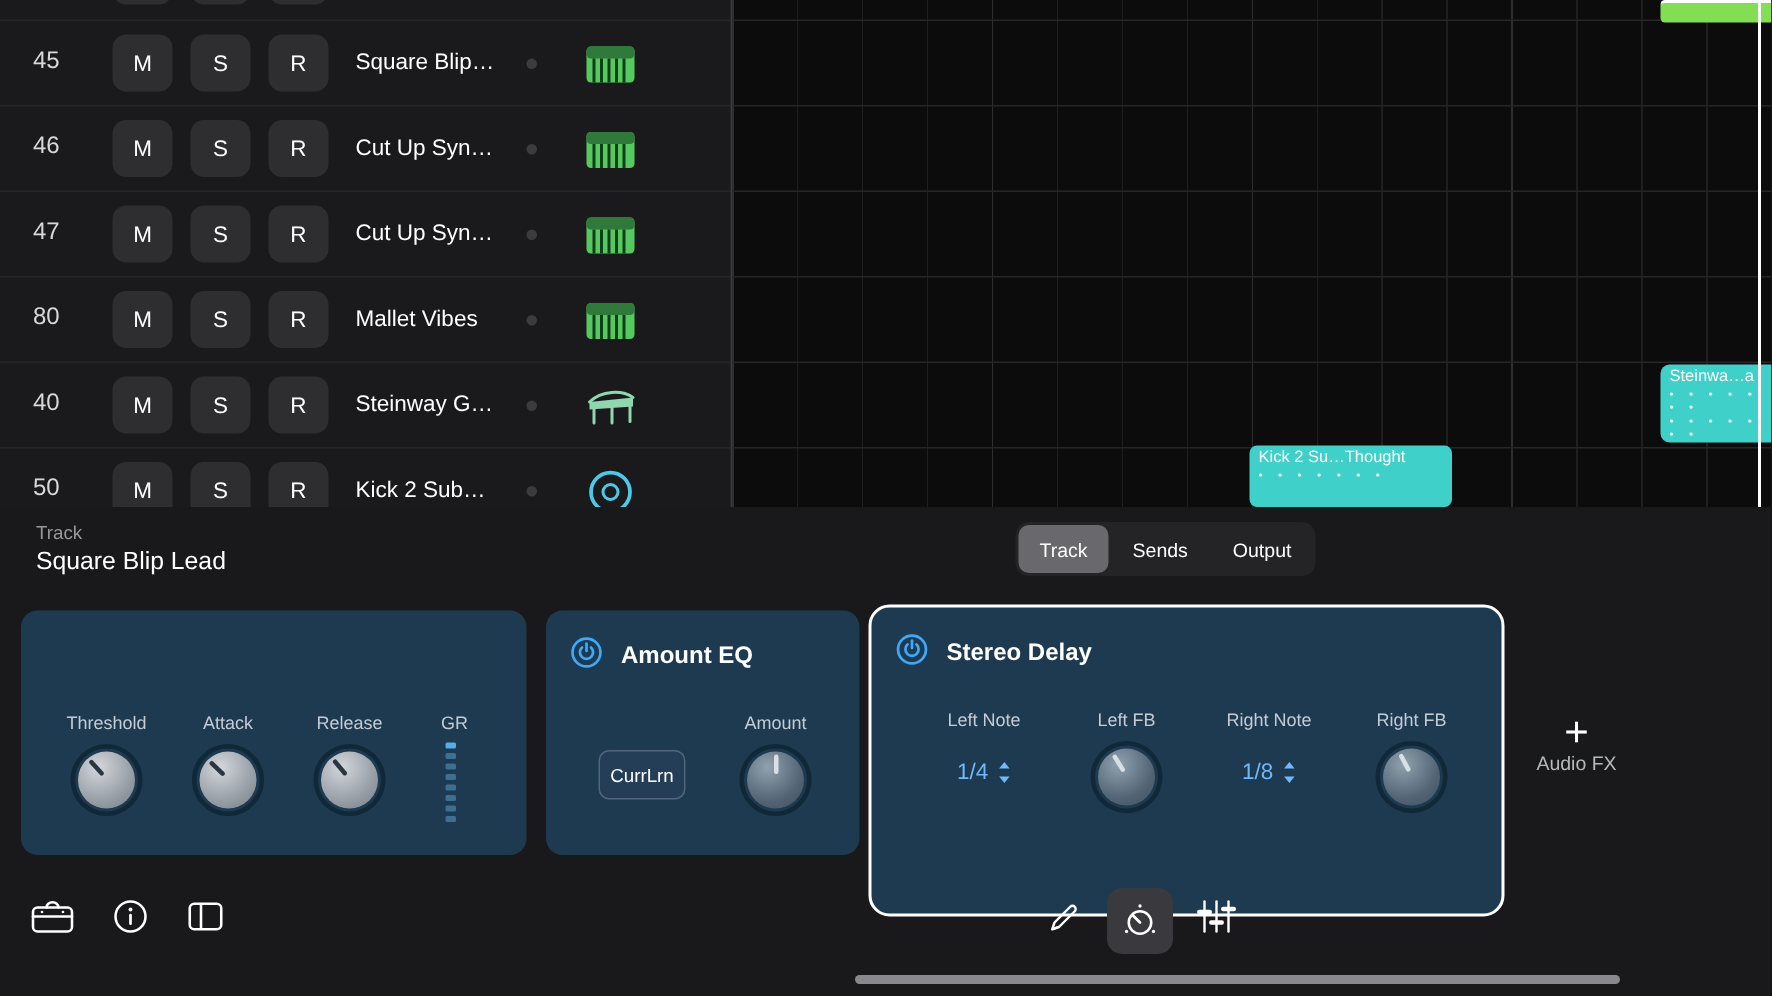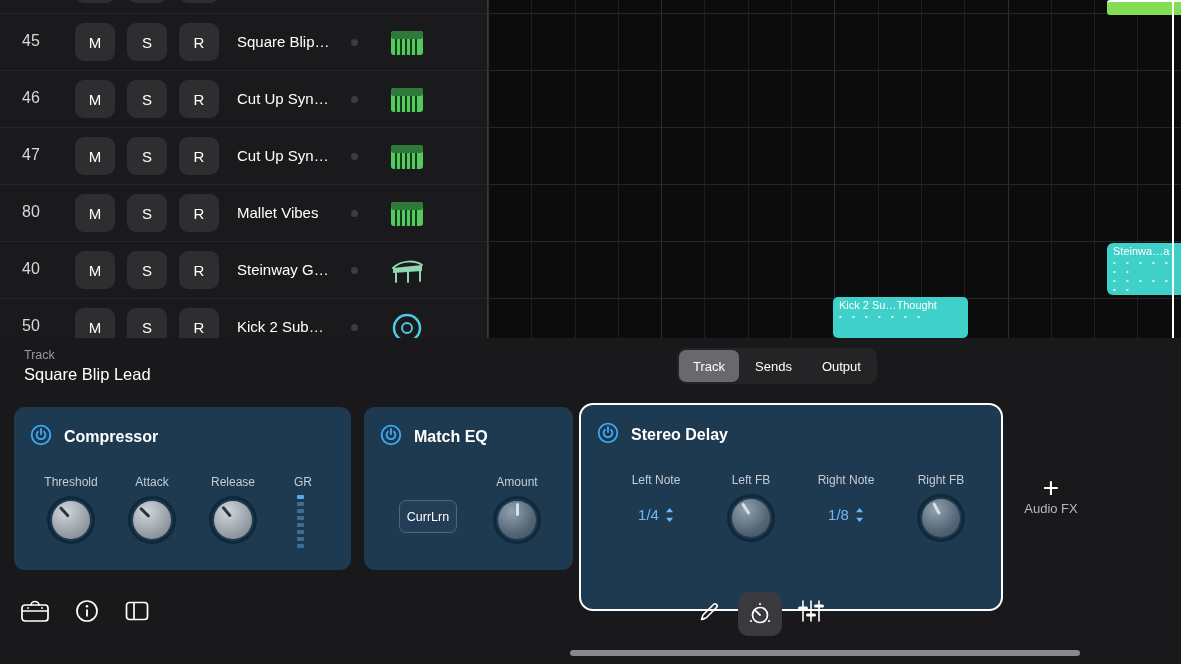--- a/index.html
+++ b/index.html
@@ -247,30 +247,20 @@
     <div class="insp-label">Track</div>
     <div class="insp-name">Square Blip Lead</div>
 
     <div class="seg">
       <button class="sel">Track</button>
       <button>Sends</button>
       <button>Output</button>
     </div>
 
     <div class="panel comp">
-      <div class="phead">
-        <span>
-          <svg width="22" height="22" viewBox="0 0 22 22" fill="none" stroke="#3fa9f8" stroke-width="1.8" stroke-linecap="round">
-            <circle cx="11" cy="11" r="9.3"></circle>
-            <path d="M8 7.6 A4.4 4.4 0 1 0 14 7.6"></path>
-            <line x1="11" y1="5" x2="11" y2="10"></line>
-          </svg>
-        </span>
-        <span class="ptitle">Compressor</span>
-      </div>
       <span class="plabel" style="left:57px">Threshold</span>
       <span class="plabel" style="left:138px">Attack</span>
       <span class="plabel" style="left:219px">Release</span>
       <span class="plabel" style="left:289px">GR</span>
       <div class="knob" style="left:57px">
         <div class="kring"></div>
           <div class="kface"></div>
           <div class="krot" style="--rot:-42deg">
             <div class="kpt"></div>
           </div>
@@ -303,21 +293,21 @@
 
     <div class="panel meq">
       <div class="phead">
         <span>
           <svg width="22" height="22" viewBox="0 0 22 22" fill="none" stroke="#3fa9f8" stroke-width="1.8" stroke-linecap="round">
             <circle cx="11" cy="11" r="9.3"></circle>
             <path d="M8 7.6 A4.4 4.4 0 1 0 14 7.6"></path>
             <line x1="11" y1="5" x2="11" y2="10"></line>
           </svg>
         </span>
-        <span class="ptitle">Match EQ</span>
+        <span class="ptitle">Amount EQ</span>
       </div>
       <span class="plabel" style="left:153px">Amount</span>
       <button class="learn-btn">CurrLrn</button>
       <div class="knob dark" style="left:153px">
         <div class="kring"></div>
           <div class="kface"></div>
           <div class="krot" style="--rot:0deg">
             <div class="kpt"></div>
           </div>
       </div>

